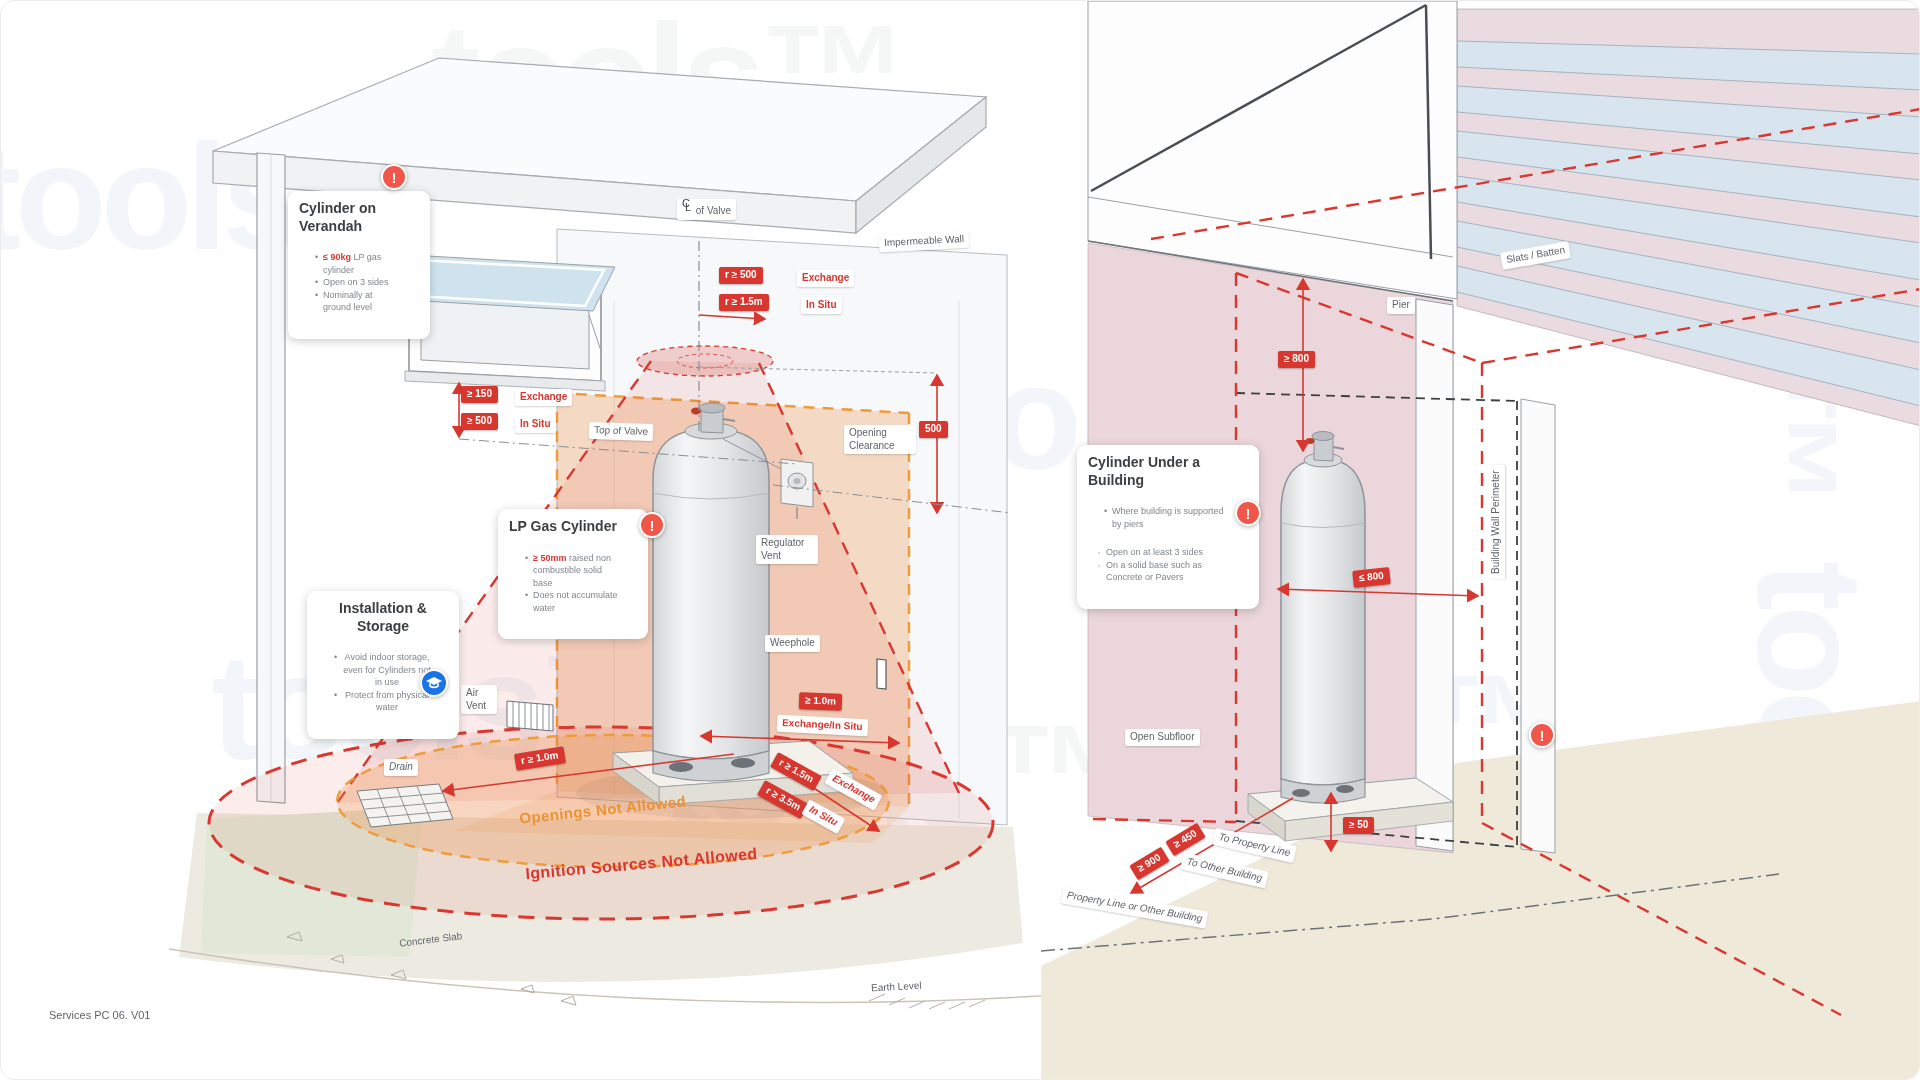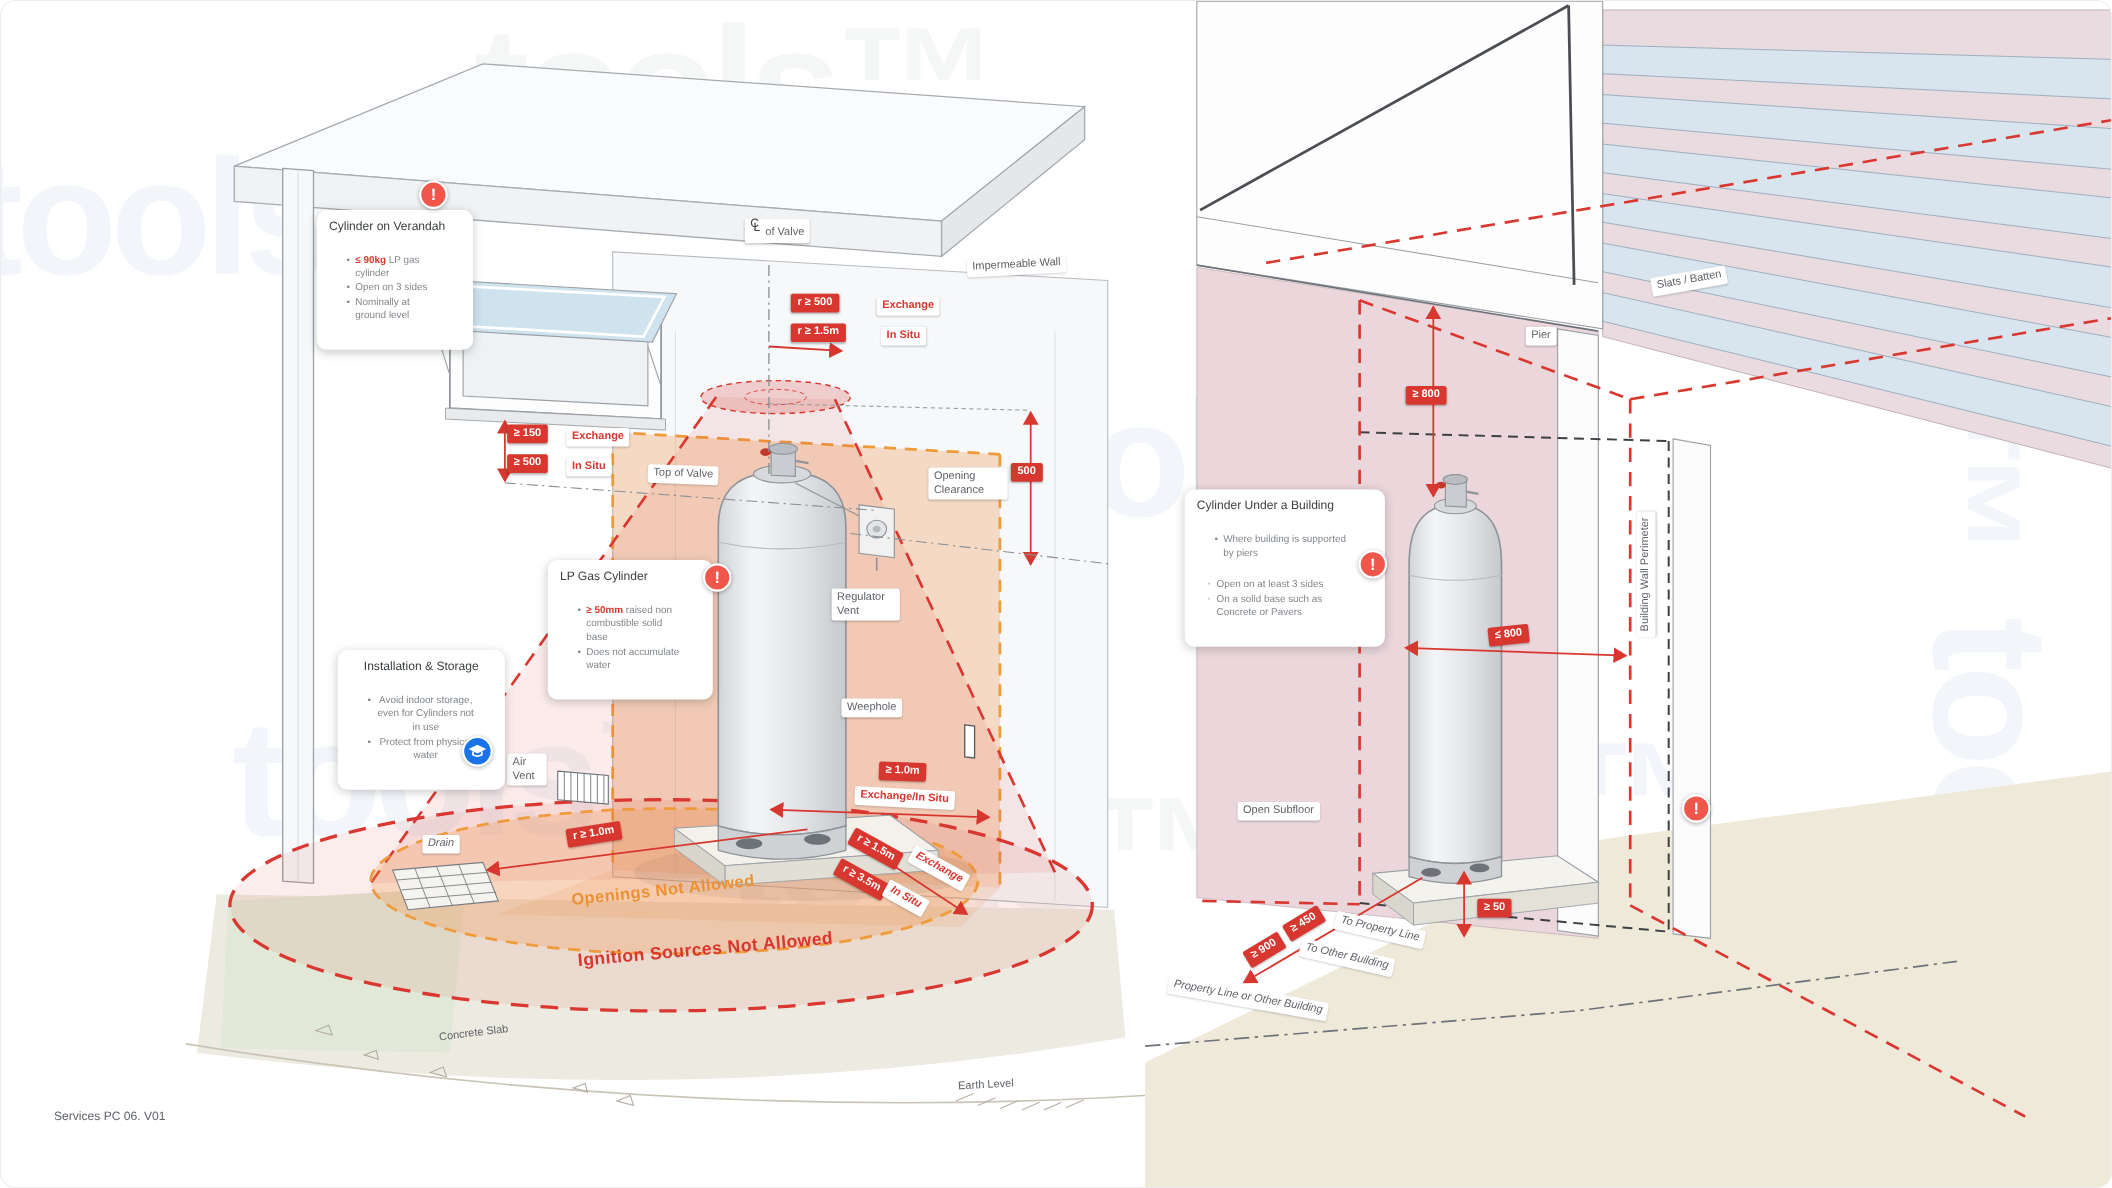--- a/index.html
+++ b/index.html
@@ -14,21 +14,21 @@
   .chip{background:#ffffff;color:#5f6368;font-size:10px;line-height:1.25;padding:2px 5px;border-radius:2px;box-shadow:0 1px 2px rgba(0,0,0,0.18);}
   .chip.red{color:#d8372f;font-weight:700;}
   .chip.it{font-style:italic;}
   .chip.wrap{white-space:normal;}
   .rbadge{background:#d8372f;color:#ffffff;font-weight:700;font-size:10px;line-height:1.2;padding:2px 6px 3px 6px;border-radius:2px;box-shadow:0 1px 2px rgba(0,0,0,0.28);}
   .zonetext{font-weight:700;letter-spacing:0.4px;}
   .zonetext.orange{color:#eb9234;font-size:15px;}
   .zonetext.redz{color:#d8372f;font-size:16px;}
   .plain{color:#5f6368;font-size:10px;}
   .callout{position:absolute;z-index:6;background:#ffffff;border-radius:9px;box-shadow:0 2px 9px rgba(60,64,67,0.28);padding:9px 11px;}
-  .callout h3{margin:0 0 5px 0;font-size:11px;font-weight:400;color:#3c4043;line-height:1.25;}
+  .callout h3{margin:0 0 5px 0;font-size:14px;font-weight:700;color:#3c4043;line-height:1.25;}
   .callout ul{margin:16px;padding:0;list-style:none;}
   .callout li{position:relative;font-size:9px;color:#80868b;line-height:1.4;padding-left:8px;white-space:normal;}
   .callout li::before{content:"\2022";position:absolute;left:0;top:0;color:#80868b;}
   .callout ul.sub li{padding-left:8px;margin-left:2px;}
   .callout ul.sub li::before{content:"\25E6";font-size:7px;top:2px;}
   .callout .hl{color:#d8372f;font-weight:700;}
   .alert{position:absolute;z-index:7;width:26px;height:26px;border-radius:50%;background:#f0564a;color:#fff;font-weight:700;font-size:15px;display:flex;align-items:center;justify-content:center;box-shadow:0 1px 4px rgba(0,0,0,0.3);border:2px solid #ffffff;box-sizing:border-box;}
   .edu{position:absolute;z-index:7;width:28px;height:28px;border-radius:50%;background:#1a73e8;display:flex;align-items:center;justify-content:center;box-shadow:0 1px 4px rgba(0,0,0,0.3);border:2px solid #ffffff;box-sizing:border-box;}
   .clsym{position:relative;display:inline-block;width:11px;height:13px;font-size:11px;color:#3c4043;}
   .clsym .c{position:absolute;left:0;top:-4px;}

